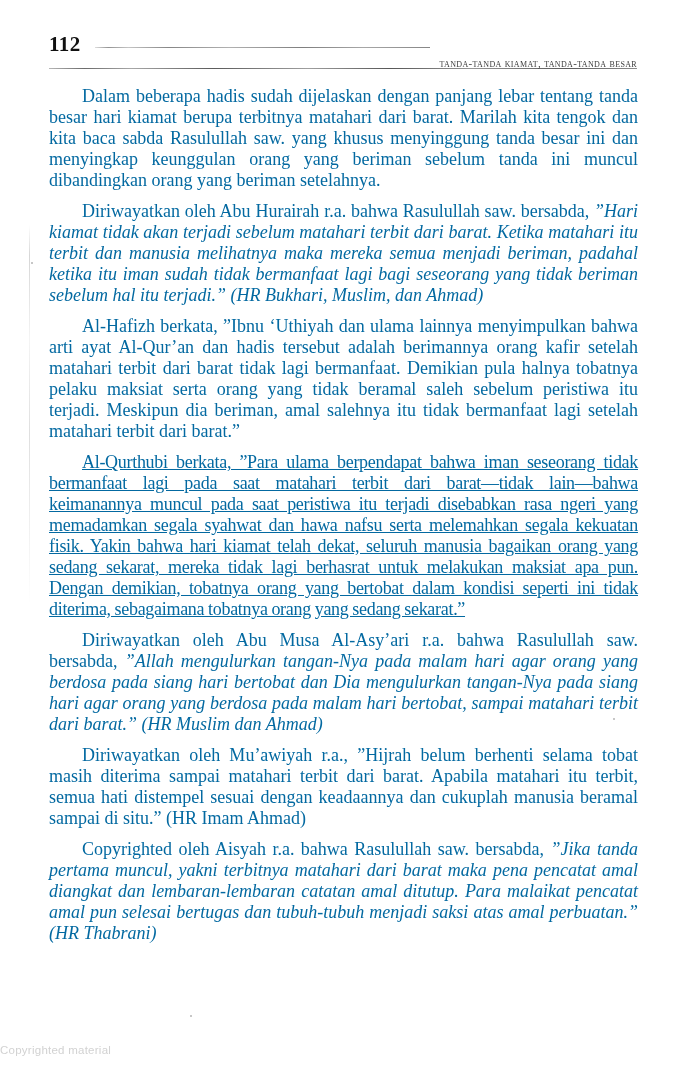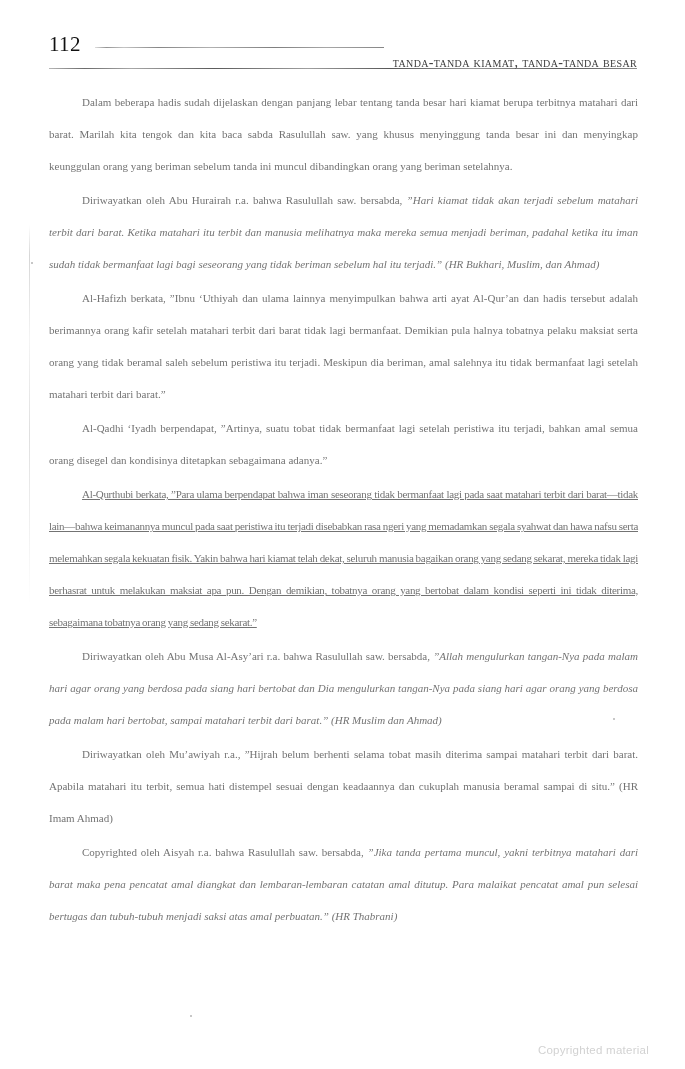--- a/index.html
+++ b/index.html
@@ -47,21 +47,21 @@
     position: absolute;
     left: 49px;
     top: 32px;
     width: 588px;
     height: 26px;
     display: flex;
     align-items: center;
   }
   .folio {
     font-size: 21px;
-    font-weight: normal;
+    font-weight: bold;
     letter-spacing: 0.4px;
     color: #111;
     line-height: 1;
     padding-bottom: 2px;
   }
   .head-rule {
     flex: 1 1 auto;
     height: 1px;
     margin: 0 9px 0 14px;
     position: relative;
@@ -70,21 +70,21 @@
       rgba(60,60,60,0.18) 0%,
       rgba(60,60,60,0.55) 4%,
       rgba(60,60,60,0.30) 10%,
       rgba(60,60,60,0.62) 22%,
       rgba(60,60,60,0.40) 40%,
       rgba(60,60,60,0.66) 62%,
       rgba(60,60,60,0.45) 80%,
       rgba(60,60,60,0.62) 100%);
   }
   .head-title {
-    font-size: 14px;
+    font-size: 11px;
     letter-spacing: 0.35px;
     color: #3b3b3b;
     font-variant: small-caps;
     white-space: nowrap;
     text-transform: lowercase;
     padding-bottom: 1px;
     margin-top: 36px;
   }
   #rule-below {
     position: absolute;
@@ -108,37 +108,37 @@
   #body-col {
     position: absolute;
     left: 49px;
     top: 86px;
     width: 589px;
   }
   p.para {
     margin: 0 0 0 0;
     text-indent: 33px;
     text-align: justify;
-    font-size: 11px;
-    line-height: 32px;
-    color: #737373;
+    font-size: 18px;
+    line-height: 21px;
+    color: #0369a1;
     -webkit-font-smoothing: antialiased;
     hyphens: none;
   }
-  p.para + p.para { margin-top: 2.0px; }
+  p.para + p.para { margin-top: 10px; }
   p.para.tight { letter-spacing: -0.30px; word-spacing: -0.4px; text-decoration: underline; }
   p.para i, p.para .it { font-style: italic; }
 
   
   #watermark {
     position: absolute;
     left: 0;
     top: 1044px;
     width: 649px;
-    text-align: right;
+    text-align: left;
     font-family: "Liberation Sans", "DejaVu Sans", sans-serif;
     font-size: 11.5px;
     letter-spacing: 0.25px;
     color: #d2d2d2;
   }
 </style>
 </head>
 <body>
 
 <div id="page">
@@ -156,21 +156,20 @@
   <div id="rule-below"></div>
 
   <div id="body-col">
 
     <p class="para">Dalam beberapa hadis sudah dijelaskan dengan panjang lebar tentang tanda besar hari kiamat berupa terbitnya matahari dari barat. Marilah kita tengok dan kita baca sabda Rasulullah saw. yang khusus menyinggung tanda besar ini dan menyingkap keunggulan orang yang beriman sebelum tanda ini muncul dibandingkan orang yang beriman setelahnya.</p>
 
     <p class="para"><span>Diriwayatkan oleh Abu Hurairah r.a. bahwa Rasulullah saw. bersabda, </span><i>”Hari kiamat tidak akan terjadi sebelum matahari terbit dari barat. Ketika matahari itu terbit dan manusia melihatnya maka mereka semua menjadi beriman, padahal ketika itu iman sudah tidak bermanfaat lagi bagi seseorang yang tidak beriman sebelum hal itu terjadi.”</i><i> (HR Bukhari, Muslim, dan Ahmad)</i></p>
 
     <p class="para">Al-Hafizh berkata, ”Ibnu ‘Uthiyah dan ulama lainnya menyimpulkan bahwa arti ayat Al-Qur’an dan hadis tersebut adalah berimannya orang kafir setelah matahari terbit dari barat tidak lagi bermanfaat. Demikian pula halnya tobatnya pelaku maksiat serta orang yang tidak beramal saleh sebelum peristiwa itu terjadi. Meskipun dia beriman, amal salehnya itu tidak bermanfaat lagi setelah matahari terbit dari barat.”</p>
 
-    <p class="para">Al-Qadhi ‘Iyadh berpendapat, ”Artinya, suatu tobat tidak bermanfaat lagi setelah peristiwa itu terjadi, bahkan amal semua orang disegel dan kondisinya ditetapkan sebagaimana adanya.”</p>
 
     <p class="para tight">Al-Qurthubi berkata, ”Para ulama berpendapat bahwa iman seseorang tidak bermanfaat lagi pada saat matahari terbit dari barat—tidak lain—bahwa keimanannya muncul pada saat peristiwa itu terjadi disebabkan rasa ngeri yang memadamkan segala syahwat dan hawa nafsu serta melemahkan segala kekuatan fisik. Yakin bahwa hari kiamat telah dekat, seluruh manusia bagaikan orang yang sedang sekarat, mereka tidak lagi berhasrat untuk melakukan maksiat apa pun. Dengan demikian, tobatnya orang yang bertobat dalam kondisi seperti ini tidak diterima, sebagaimana tobatnya orang yang sedang sekarat.”</p>
 
     <p class="para"><span>Diriwayatkan oleh Abu Musa Al-Asy’ari r.a. bahwa Rasulullah saw. bersabda, </span><i>”Allah mengulurkan tangan-Nya pada malam hari agar orang yang berdosa pada siang hari bertobat dan Dia mengulurkan tangan-Nya pada siang hari agar orang yang berdosa pada malam hari bertobat, sampai matahari terbit dari barat.” (HR Muslim dan Ahmad)</i></p>
 
     <p class="para">Diriwayatkan oleh Mu’awiyah r.a., ”Hijrah belum berhenti selama tobat masih diterima sampai matahari terbit dari barat. Apabila matahari itu terbit, semua hati distempel sesuai dengan keadaannya dan cukuplah manusia beramal sampai di situ.” (HR Imam Ahmad)</p>
 
     <p class="para"><span>Copyrighted oleh Aisyah r.a. bahwa Rasulullah saw. bersabda, </span><i>”Jika tanda pertama muncul, yakni terbitnya matahari dari barat maka pena pencatat amal diangkat dan lembaran-lembaran catatan amal ditutup. Para malaikat pencatat amal pun selesai bertugas dan tubuh-tubuh menjadi saksi atas amal perbuatan.” (HR Thabrani)</i></p>
 
   </div>

